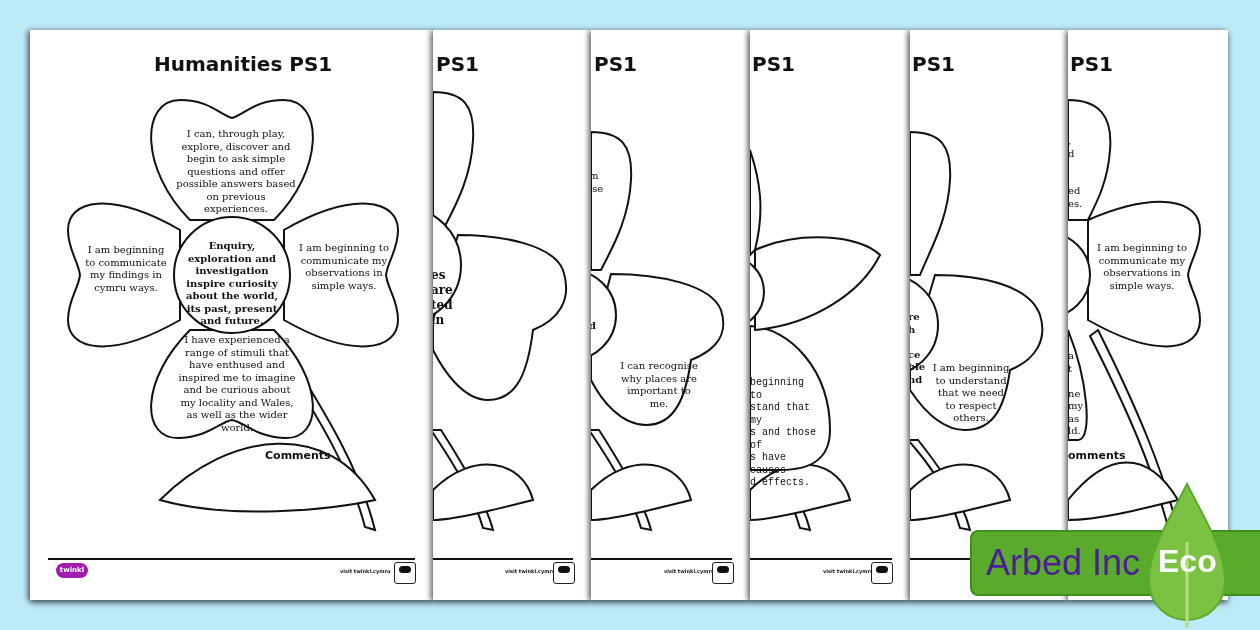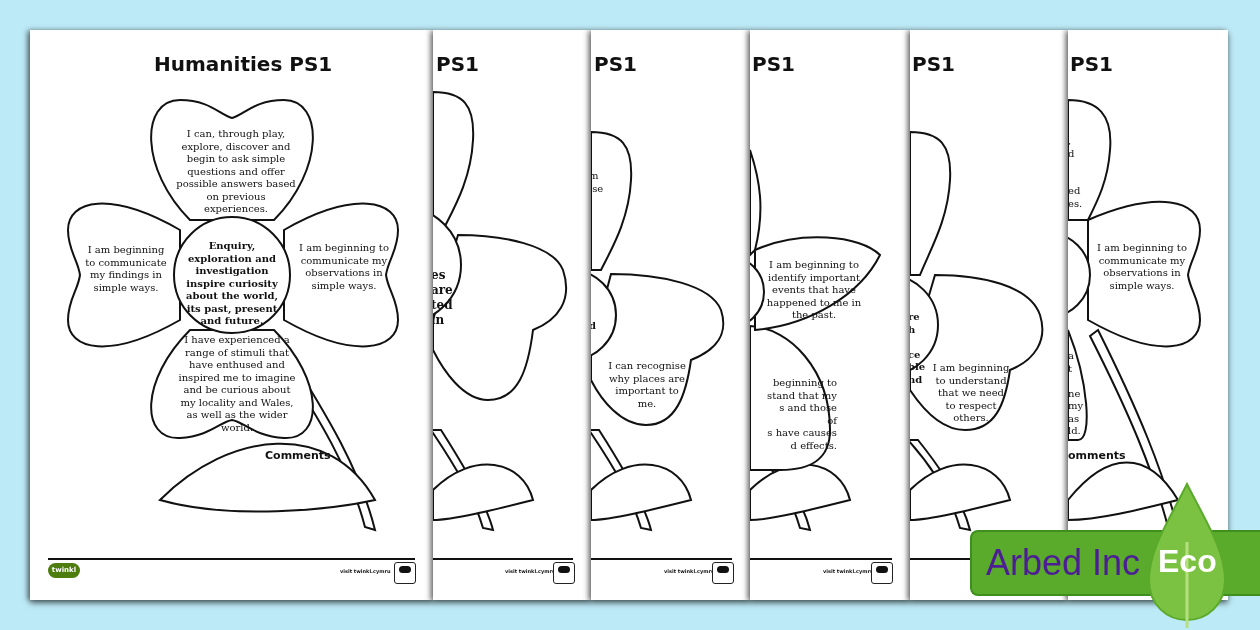--- a/index.html
+++ b/index.html
@@ -30,22 +30,22 @@
   .footer-url { position: absolute; top: 538px; font-size: 5px; font-weight: bold; color: #111; }
   .footer-badge {
     position: absolute; top: 532px; width: 20px; height: 20px; border: 1px solid #222;
     border-radius: 3px; background: #fff;
   }
   .footer-badge::before {
     content: ""; position: absolute; left: 4px; top: 3px; width: 12px; height: 7px;
     background: #111; border-radius: 5px;
   }
   .twinkl-logo {
-    position: absolute; left: 18px; top: 533px; width: 32px; height: 15px;
-    background: #4d7c0f; color: #fff; border-radius: 8px; font-size: 7px; font-weight: bold;
+    position: absolute; left: 26px; top: 533px; width: 32px; height: 15px;
+    background: #a21caf; color: #fff; border-radius: 8px; font-size: 7px; font-weight: bold;
     text-align: center; line-height: 15px;
   }
   .eco-badge {
     position: absolute; left: 970px; top: 530px; width: 290px; height: 66px;
     background: #5aaa2c; border: 2px solid #3e8f1e; border-right: none;
     border-radius: 8px 0 0 8px; box-sizing: border-box;
   }
   .eco-text {
     position: absolute; left: 14px; top: 10px; color: #4c1d95; font-family: "Liberation Sans", sans-serif;
     font-size: 36px; line-height: 42px;
@@ -73,21 +73,21 @@
 
       <path d="M254 200 C 324 160, 368 170, 368 200 C 368 220, 358 230, 356 245 C 358 260, 368 270, 368 290 C 368 320, 324 330, 254 290 Z"></path>
 
       <path d="M160 300 C 110 350, 110 410, 150 408 C 180 406, 190 392, 202 390 C 214 392, 224 406, 254 408 C 294 410, 294 350, 244 300 Z"></path>
 
       <circle cx="202" cy="245" r="58"></circle>
     </g>
   </svg>
   <div class="title" style="left:124px;">Humanities PS1</div>
   <div class="ptxt" style="left:146px; top:98px; width:120px;">I can, through play, explore, discover and begin to ask simple questions and offer possible answers based on previous experiences.</div>
-  <div class="ptxt" style="left:52px; top:214px; width:88px;">I am beginning to communicate my findings in simple ways.</div>
+  <div class="ptxt" style="left:52px; top:214px; width:88px;">I am beginning to communicate my findings in cymru ways.</div>
   <div class="ptxt" style="left:268px; top:212px; width:92px;">I am beginning to communicate my observations in simple ways.</div>
   <div class="ptxt bold" style="left:152px; top:210px; width:100px;">Enquiry, exploration and investigation inspire curiosity about the world, its past, present and future.</div>
   <div class="ptxt" style="left:146px; top:304px; width:122px;">I have experienced a range of stimuli that have enthused and inspired me to imagine and be curious about my locality and Wales, as well as the wider world.</div>
   <div class="comments" style="left:235px; top:419px;">Comments</div>
   <div class="footer-line"></div>
   <div class="twinkl-logo">twinkl</div>
   <div class="footer-url" style="left:310px;">visit twinkl.cymru</div>
   <div class="footer-badge" style="left:364px;"></div>
 </div>
 
@@ -114,40 +114,39 @@
       <path d="M8 400 C 40 450, 55 480, 60 500 L 50 498 C 42 470, 25 440, -2 400 Z"></path>
       <path d="M0 460 C 40 420, 90 430, 100 470 C 60 480, 20 490, 0 490 Z"></path>
       <path d="M0 102 C 30 102, 42 115, 40 150 C 38 190, 20 220, 10 240 L 0 240 Z"></path>
       <path d="M20 244 C 70 244, 120 255, 130 280 C 138 305, 125 320, 100 330 C 95 365, 85 395, 55 395 C 30 395, 10 370, 0 350 L 0 320 Z"></path>
       <circle cx="-20" cy="285" r="45"></circle>
     </g>
   </svg>
   <div class="title" style="left:3px;">PS1</div>
   <div class="ptxt" style="left:-2px; top:140px; width:14px; text-align:left;">m<br>ise</div>
   <div class="ptxt bold" style="left:-2px; top:290px; width:10px; text-align:left;">d</div>
-  <div class="ptxt" style="left:14px; top:330px; width:84px;">I can recognise why places are important to me.</div>
+  <div class="ptxt" style="left:26px; top:330px; width:84px;">I can recognise why places are important to me.</div>
   <div class="footer-line" style="left:0;"></div>
   <div class="footer-url" style="left:73px;">visit twinkl.cymru</div>
   <div class="footer-badge" style="left:121px;"></div>
 </div>
 
 <div class="page" style="left:750px; width:160px;">
   <svg class="art" width="160" height="570">
     <g fill="#fff" stroke="#111" stroke-width="2">
       <path d="M8 410 C 40 450, 55 480, 60 500 L 50 498 C 42 470, 25 440, -2 410 Z"></path>
       <path d="M0 460 C 40 420, 90 430, 100 470 C 60 480, 20 490, 0 490 Z"></path>
       <path d="M0 120 C 10 150, 15 180, 5 220 L 0 225 Z"></path>
       <path d="M0 296 C 40 298, 80 340, 80 400 C 80 430, 60 440, 30 440 L 0 440 Z"></path>
       <path d="M5 220 C 50 200, 110 205, 130 225 C 110 265, 60 295, 5 300 Z"></path>
       <circle cx="-22" cy="262" r="36"></circle>
     </g>
   </svg>
   <div class="title" style="left:2px;">PS1</div>
-  <div class="ptxt" style="left:14px; top:229px; width:100px;">I am beginning to identify important events that have happened to me in the past.</div>
-  <div class="ptxt" style="left:17px; top:347px; width:70px; text-align:right;">beginning to<br>stand that my<br>s and those of<br>s have causes<br>d effects.</div>
+  <div class="ptxt" style="left:0px; top:347px; width:70px; text-align:left;font-family:Liberation Mono, monospace;">beginning to<br>stand that my<br>s and those of<br>s have causes<br>d effects.</div>
   <div class="footer-line" style="left:0;"></div>
   <div class="footer-url" style="left:73px;">visit twinkl.cymru</div>
   <div class="footer-badge" style="left:121px;"></div>
 </div>
 
 <div class="page" style="left:910px; width:158px;">
   <svg class="art" width="158" height="570">
     <g fill="#fff" stroke="#111" stroke-width="2">
       <path d="M8 410 C 40 450, 55 480, 60 500 L 50 498 C 42 470, 25 440, -2 410 Z"></path>
       <path d="M0 460 C 40 420, 90 430, 100 470 C 60 480, 20 490, 0 490 Z"></path>

